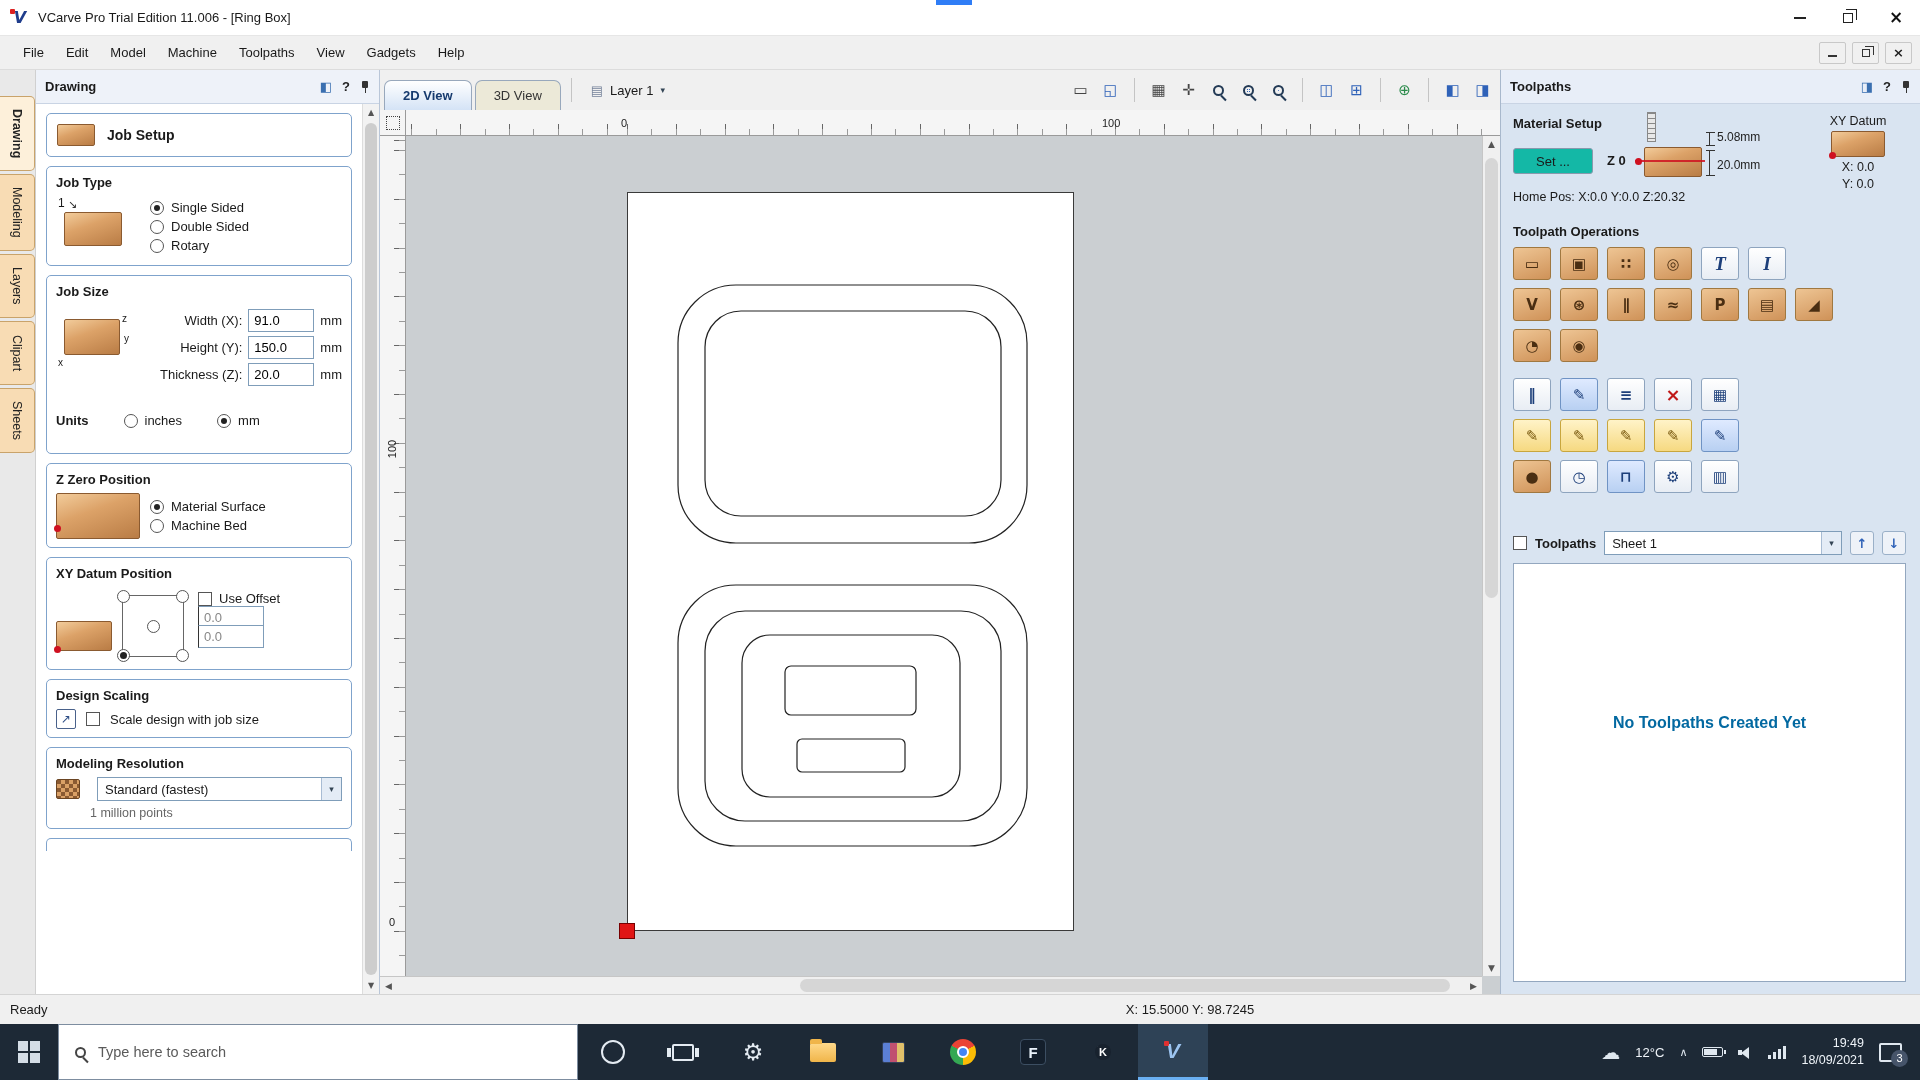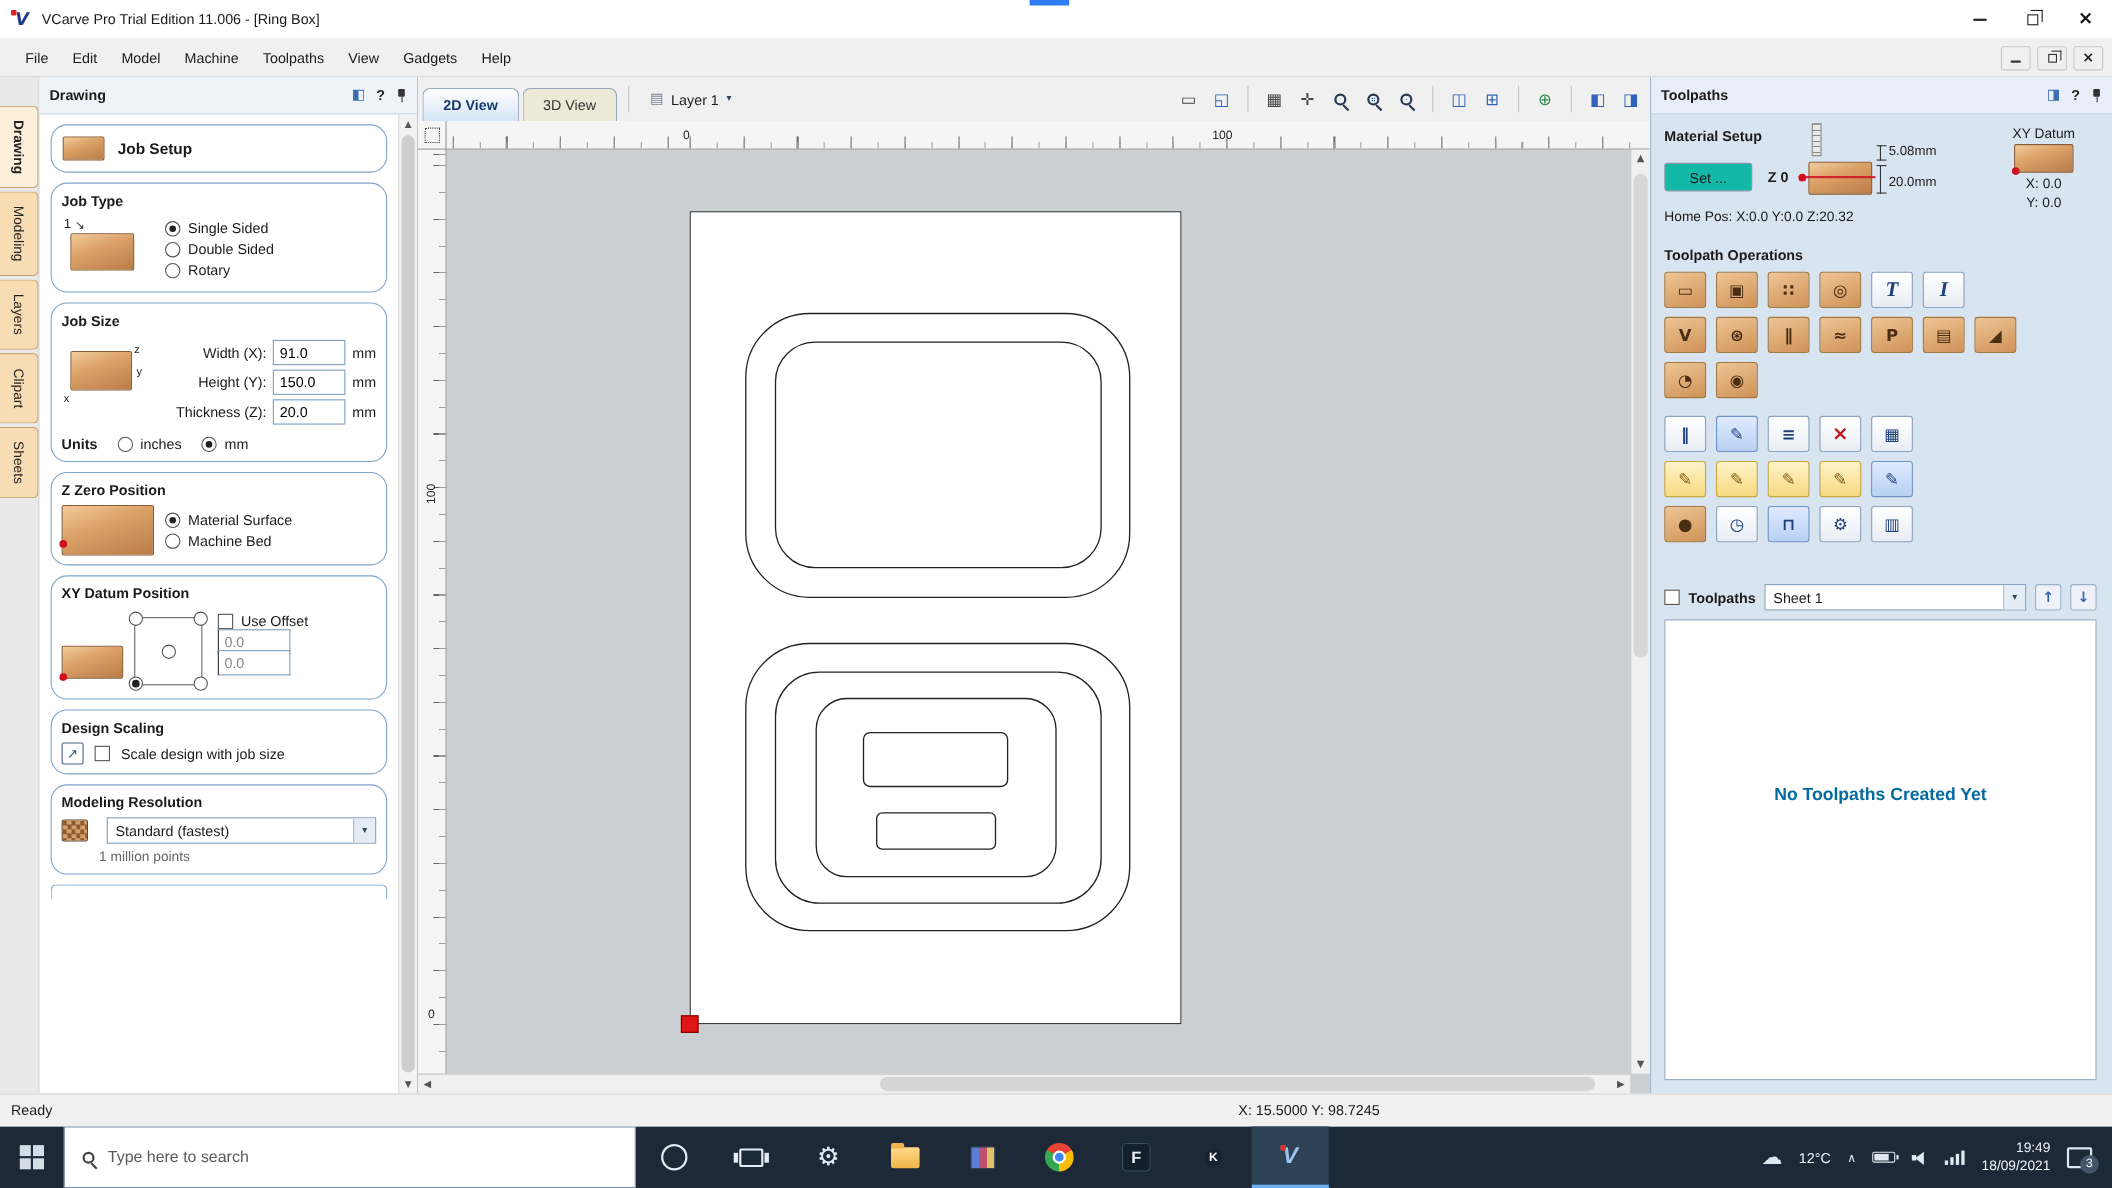--- a/index.html
+++ b/index.html
@@ -44,21 +44,21 @@
   .ph-icon{font-size:13px;color:#3a6fb0;font-weight:bold}
   .ph-help{color:#222;font-weight:bold}
   .pinicon{width:10px;height:12px;position:relative}
   .pinicon::before{content:"";position:absolute;left:2px;top:0;width:6px;height:7px;background:#333;border-radius:1px}
   .pinicon::after{content:"";position:absolute;left:4.5px;top:7px;width:1px;height:5px;background:#333}
   .lp-content{padding:9px 27px 0 10px;display:flex;flex-direction:column;gap:9px;overflow:hidden;flex:1}
   .lp-scroll{position:absolute;right:0;top:34px;bottom:0;width:17px;background:#f2f2f2;border-left:1px solid #ddd}
   .sb-btn{height:17px;display:flex;align-items:center;justify-content:center;font-size:8px;color:#555}
   .lp-thumb{position:absolute;top:19px;bottom:19px;left:2px;right:2px;background:#cdcdcd;border-radius:8px}
 
-  .section{border:1px solid #7fa3cc;border-radius:15px;padding:8px 9px;background:#fff}
+  .section{border:1px solid #7fa3cc;border-radius:5px;padding:8px 9px;background:#fff}
   .section-title{font-weight:bold;margin-bottom:6px}
   .woodblk{background:linear-gradient(160deg,#f2cc9b 0%,#dca268 40%,#b97c45 100%);border:1px solid #8a5a30;border-radius:2px;position:relative;flex:none}
   .reddot{position:absolute;width:7px;height:7px;background:#cf1020;border-radius:50%}
   .radio-row{display:flex;align-items:center;gap:7px;margin:4px 0}
   .radio{width:14px;height:14px;border:1px solid #555;border-radius:50%;background:#fff;position:relative;flex:none}
   .radio.on::after{content:"";position:absolute;inset:3px;background:#222;border-radius:50%}
   .checkbox{width:14px;height:14px;border:1px solid #555;background:#fff;flex:none}
   .txt-input{height:23px;border:1px solid #7f9db9;background:#fff;padding:0 5px;font-size:13px;width:66px;font-family:"Liberation Sans",sans-serif}
   .txt-input.dim{color:#888}
   .jsrow{display:flex;align-items:center;gap:6px;margin:4px 0;justify-content:flex-end}
@@ -304,21 +304,21 @@
             </div>
             <div class="jsrow">
               <span class="jslabel">Thickness (Z):</span>
               <input class="txt-input" value="20.0" style="">
               <span>mm</span>
             </div>
           </div>
         </div>
         <div style="display:flex;align-items:center;gap:18px;margin-top:6px">
           <span style="font-weight:bold">Units</span>
-          <div class="radio-row" style="margin:0">
+          <div class="radio-row" style="margin:17px">
               <span class="radio"></span>
               <span>inches</span>
             </div>
           <div class="radio-row" style="margin:0">
               <span class="radio on"></span>
               <span>mm</span>
             </div>
         </div>
       </div>
 

